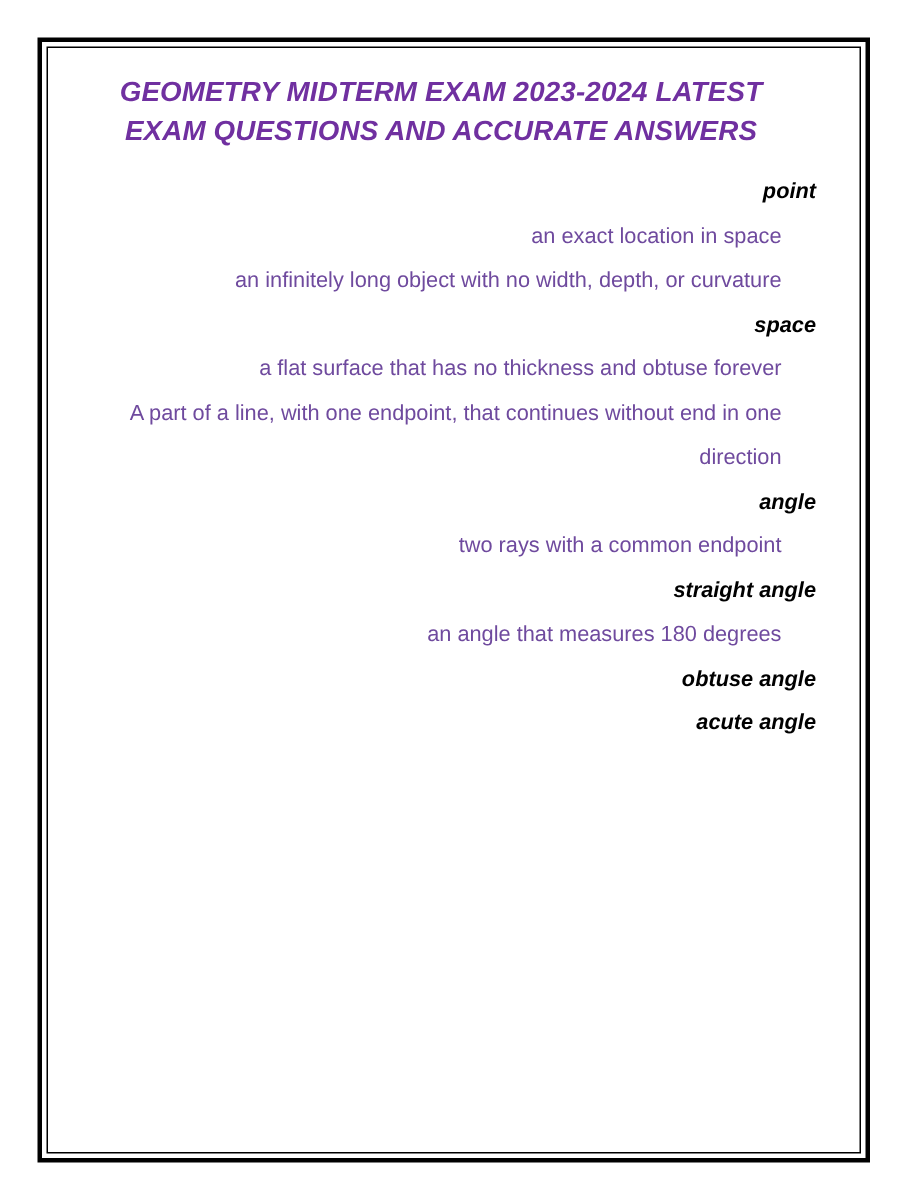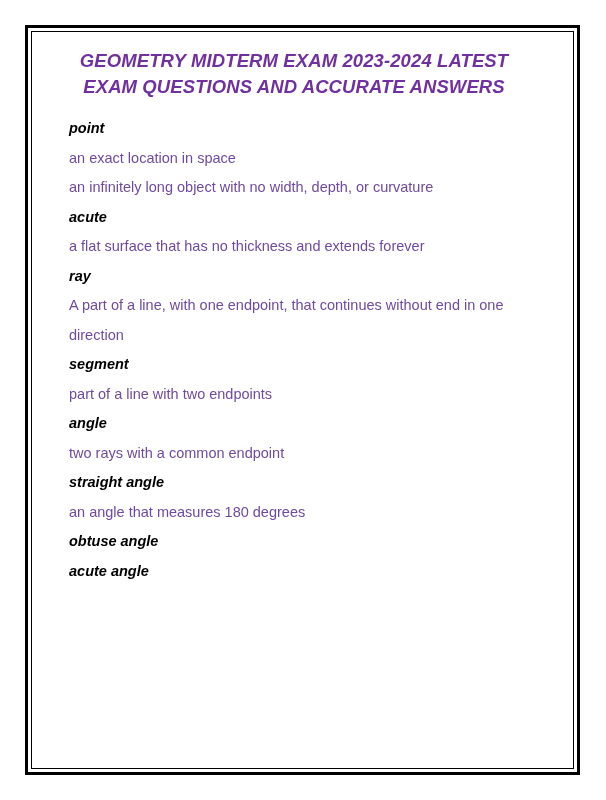--- a/index.html
+++ b/index.html
@@ -63,20 +63,21 @@
     font-weight: bold;
     font-style: italic;
     color: #7030a0;
     letter-spacing: 0.1px;
   }
 
   .entries {
     margin: 0;
     padding: 0 0 0 25px;
     list-style: none;
+    text-align: right;
   }
 
   .entry {
     margin: 0;
     padding: 0;
   }
 
   .term {
     margin: 0;
     font-family: "Liberation Sans", sans-serif;
@@ -112,30 +113,25 @@
 
     <div class="entries">
         <div class="entry">
           <p class="term">point</p>
           <p class="definition">an exact location in space</p>
         </div>
         <div class="entry">
           <p class="definition">an infinitely long object with no width, depth, or curvature</p>
         </div>
         <div class="entry">
-          <p class="term">acute</p>
-          <p class="definition">a flat surface that has no thickness and extends forever</p>
+          <p class="term">space</p>
+          <p class="definition">a flat surface that has no thickness and obtuse forever</p>
         </div>
         <div class="entry">
-          <p class="term">ray</p>
           <p class="definition">A part of a line, with one endpoint, that continues without end in one direction</p>
-        </div>
-        <div class="entry">
-          <p class="term">segment</p>
-          <p class="definition">part of a line with two endpoints</p>
         </div>
         <div class="entry">
           <p class="term">angle</p>
           <p class="definition">two rays with a common endpoint</p>
         </div>
         <div class="entry">
           <p class="term">straight angle</p>
           <p class="definition">an angle that measures 180 degrees</p>
         </div>
         <div class="entry">

